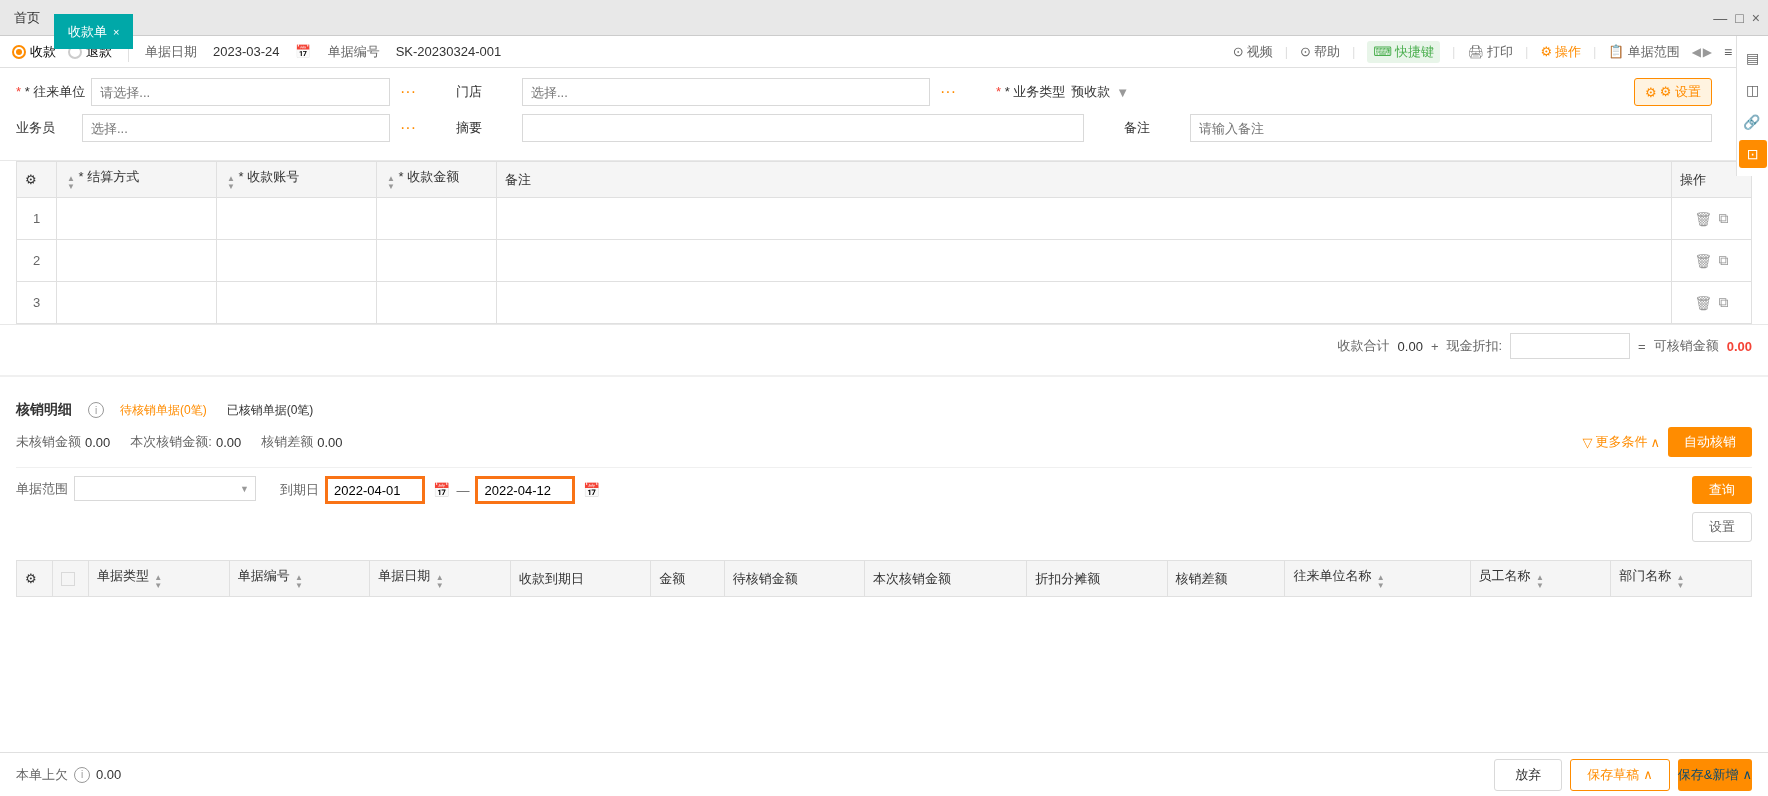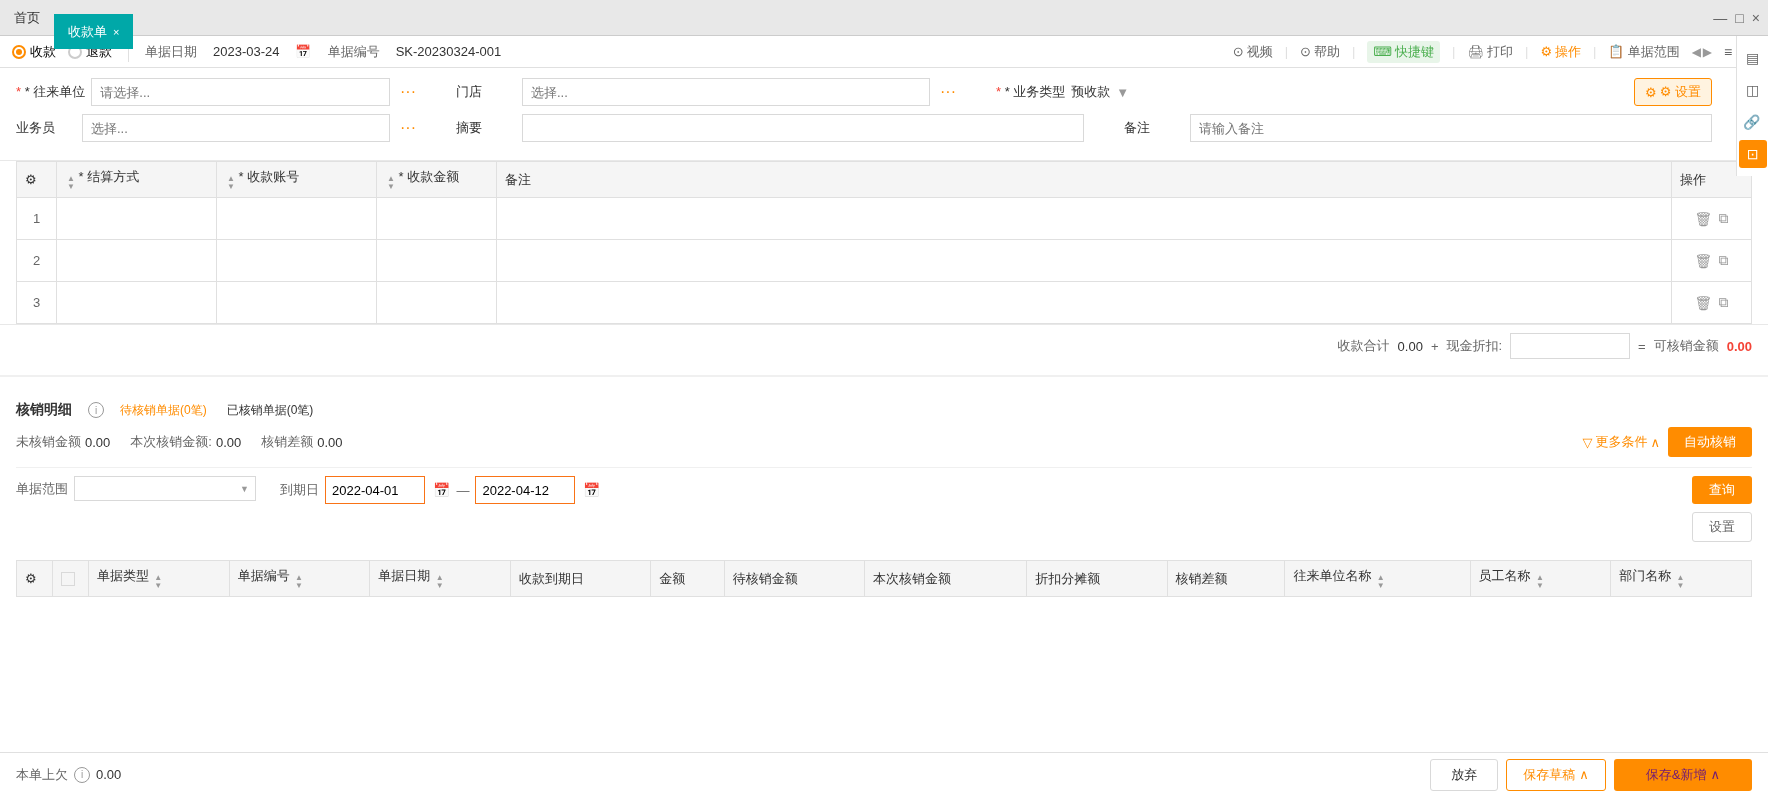--- a/index.html
+++ b/index.html
@@ -196,22 +196,22 @@
     .btn-abandon {
       background: #fff; border: 1px solid #d9d9d9; color: #333;
       padding: 6px 20px; border-radius: 3px; cursor: pointer; font-size: 13px;
     }
     .btn-save-draft {
       background: #fff; border: 1px solid #ff8c00; color: #ff8c00;
       padding: 6px 16px; border-radius: 3px; cursor: pointer; font-size: 13px;
       display: flex; align-items: center; gap: 4px;
     }
     .btn-save-new {
-      background: #ff8c00; border: none; color: #701a75;
-      padding: 6px 32px; border-radius: 3px; cursor: pointer; font-size: 13px;
+      background: #ff8c00; border: none; color: #0c4a6e;
+      padding: 6px 0; border-radius: 3px; cursor: pointer; font-size: 13px;
       display: flex; align-items: center; gap: 4px;
     }
 
     
     .right-sidebar {
       position: fixed; right: 0; top: 36px; width: 32px;
       background: #fff; border-left: 1px solid #e0e0e0;
       display: flex; flex-direction: column; align-items: center;
       padding: 8px 0; gap: 4px; z-index: 10;
     }
@@ -237,21 +237,21 @@
     }
     .filter-select-wrap select {
       appearance: none; border: none; outline: none;
       padding: 4px 24px 4px 8px; background: transparent;
       font-size: 13px; color: #333; cursor: pointer; width: 180px;
     }
     .filter-select-wrap::after {
       content: '▼'; position: absolute; right: 6px; font-size: 9px; color: #999; pointer-events: none;
     }
     .date-input {
-      border: 1px solid #f97316; height: 28px; padding: 0 6px;
+      border: 3px solid #f97316; height: 28px; padding: 0 6px;
       font-size: 13px; outline: none; width: 100px;
     }
     .cal-icon { color: #999; cursor: pointer; font-size: 14px; margin-left: 2px; }
   </style>
 </head>
 <body>
 
 <div class="tab-bar">
   <div class="tab-item home">
     <span>首页</span>

